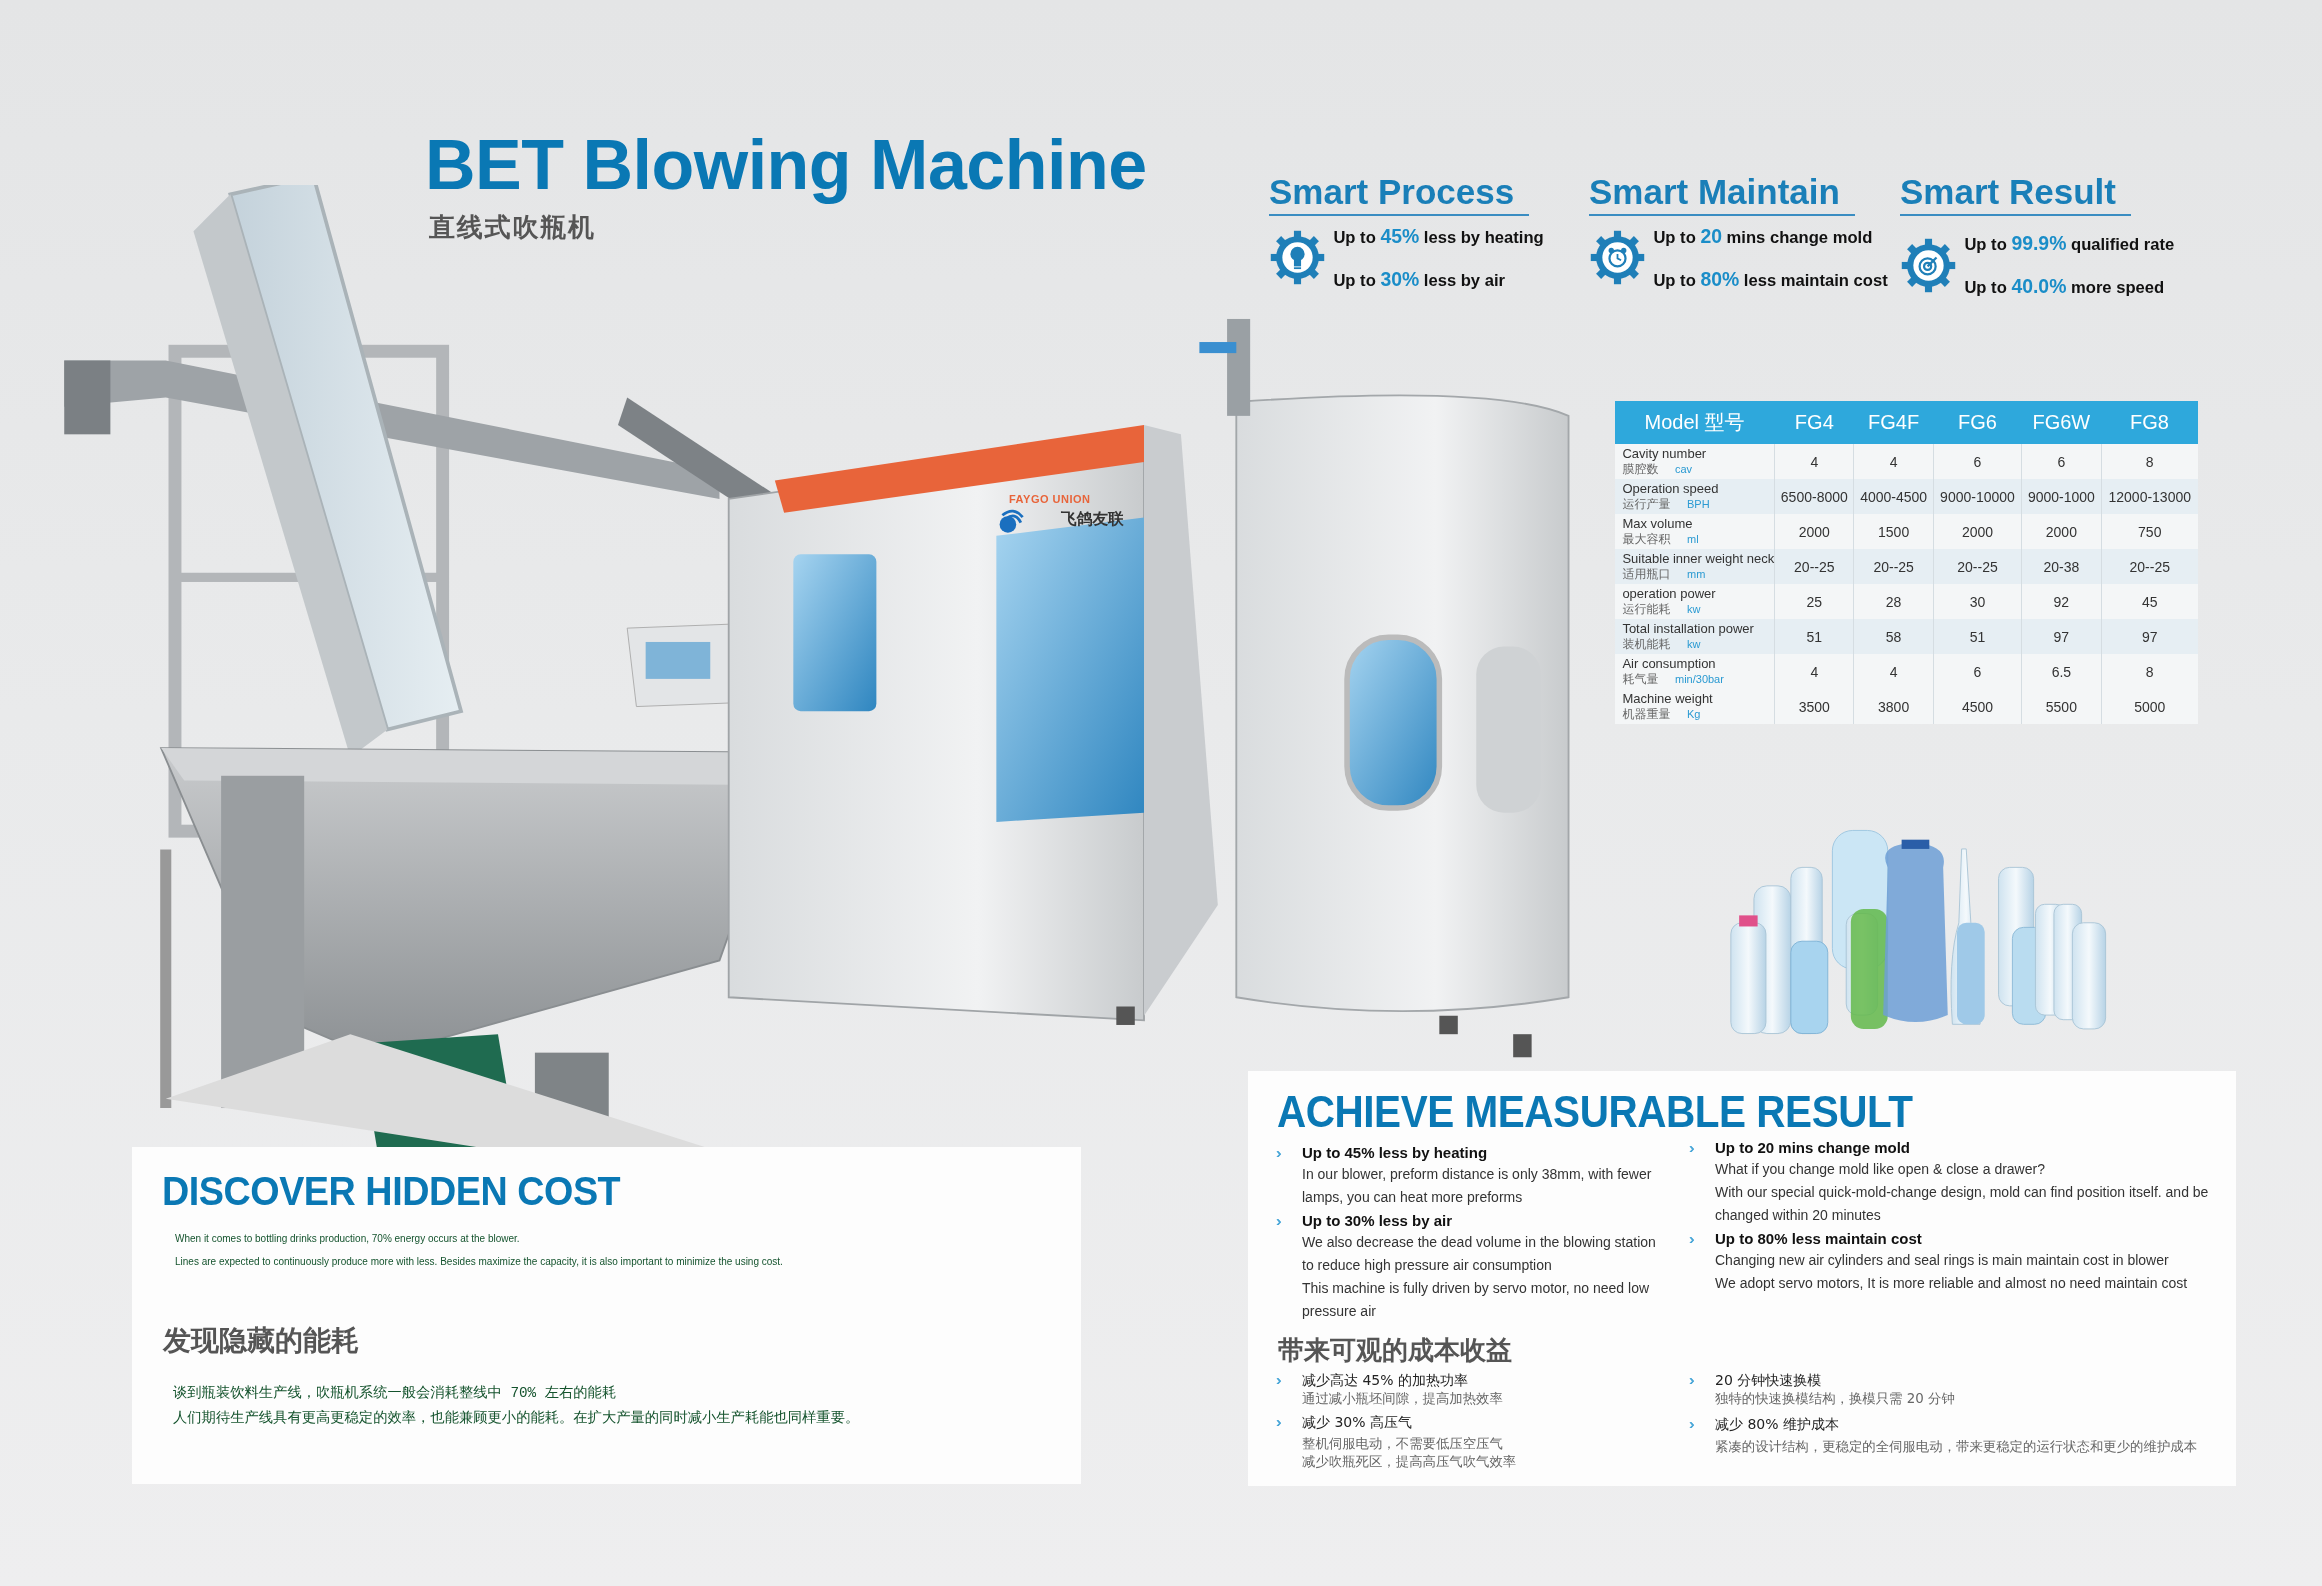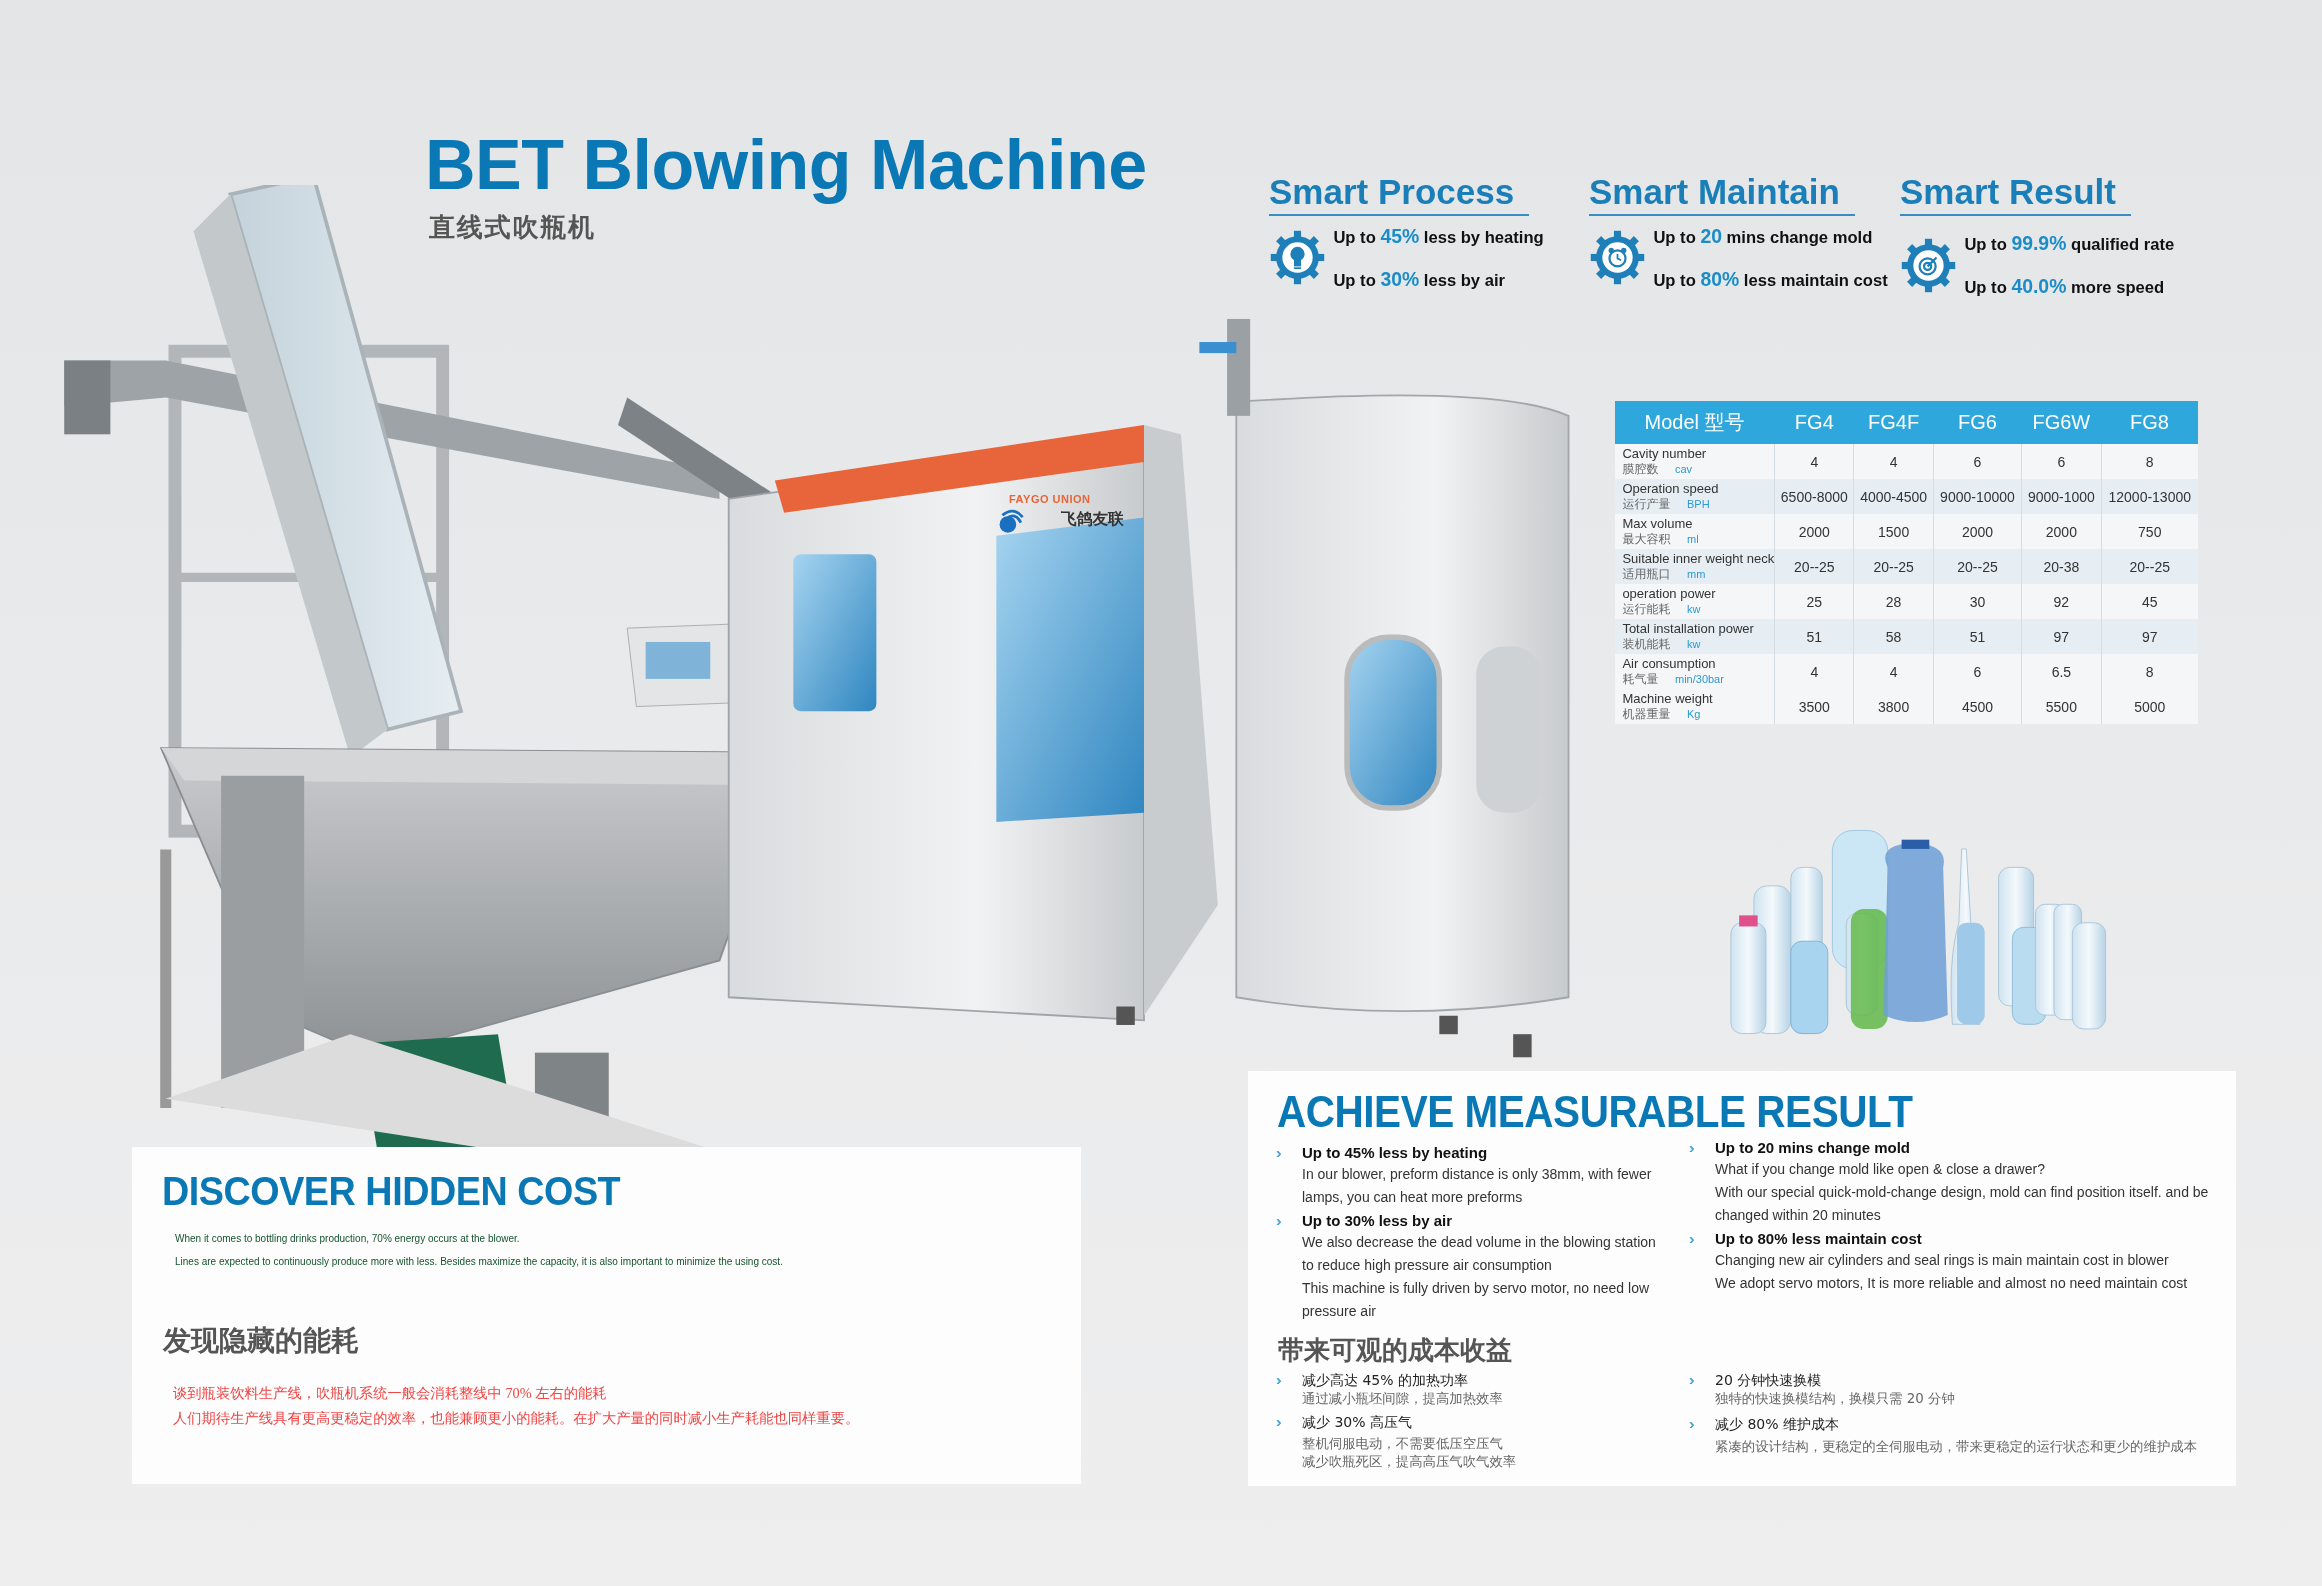--- a/index.html
+++ b/index.html
@@ -73,22 +73,22 @@
     left: 162px; top: 1168px; font-size: 41px; font-weight: bold; color: #0a78b4;
     letter-spacing: -0.5px; white-space: nowrap;
     transform: scaleX(0.92); transform-origin: left;
   }
   .p-discover { left: 175px; top: 1227px; width: 868px; font-size: 10px; color: #14532d; line-height: 23px; }
   .h-discover-cn {
     left: 163px; top: 1322px; font-size: 28px; font-weight: bold; color: #555;
     font-family: "DejaVu Sans", sans-serif;
   }
   .p-discover-cn {
-    left: 173px; top: 1381px; width: 886px; font-size: 14.3px; color: #ef4444;
-    line-height: 25px; font-family: Liberation Serif, serif;
+    left: 173px; top: 1381px; width: 886px; font-size: 14.3px; color: #14532d;
+    line-height: 25px; font-family: Liberation Mono, monospace;
   }
 
   .h-achieve {
     left: 1277px; top: 1087px; font-size: 44px; font-weight: bold; color: #0a78b4;
     letter-spacing: -0.5px; white-space: nowrap;
     transform: scaleX(0.92); transform-origin: left;
   }
   .ach-col { width: 388px; }
   .ach-item { display: flex; }
   .chev {

